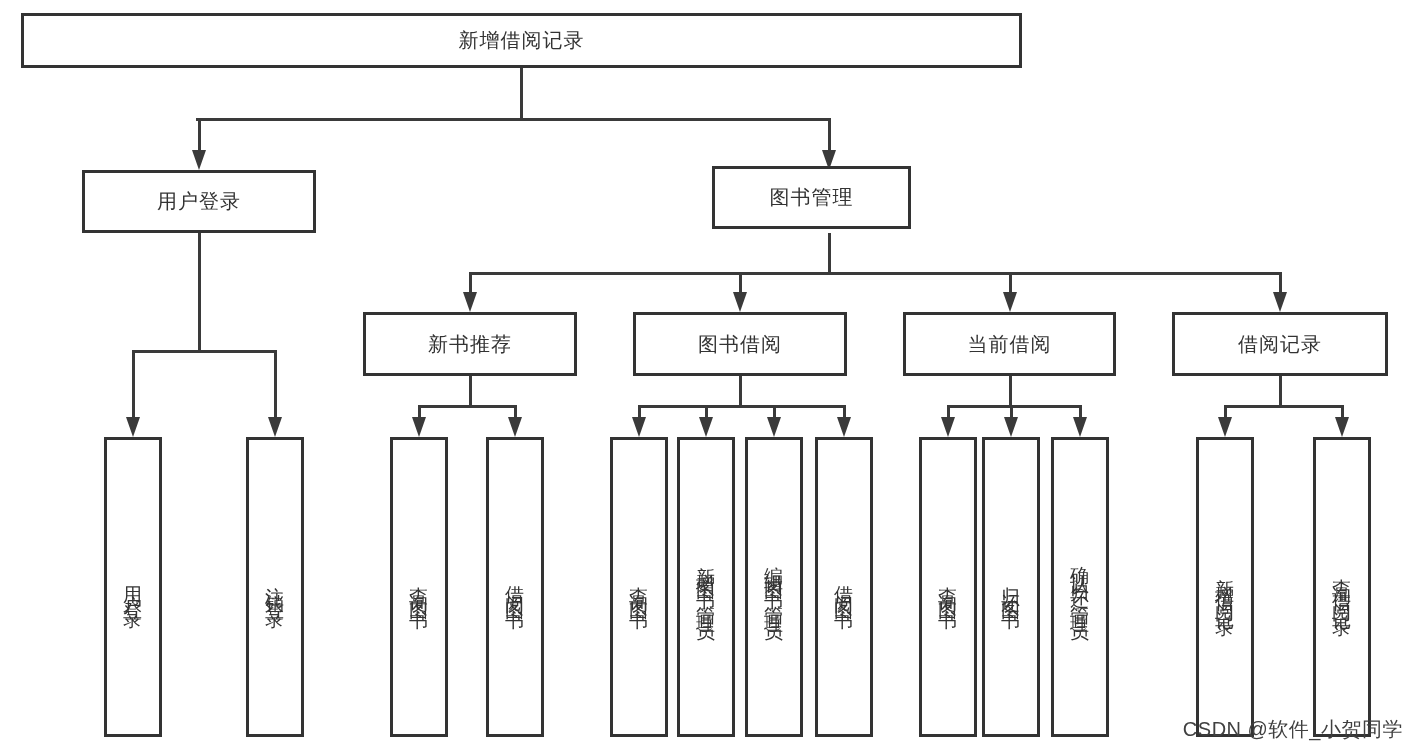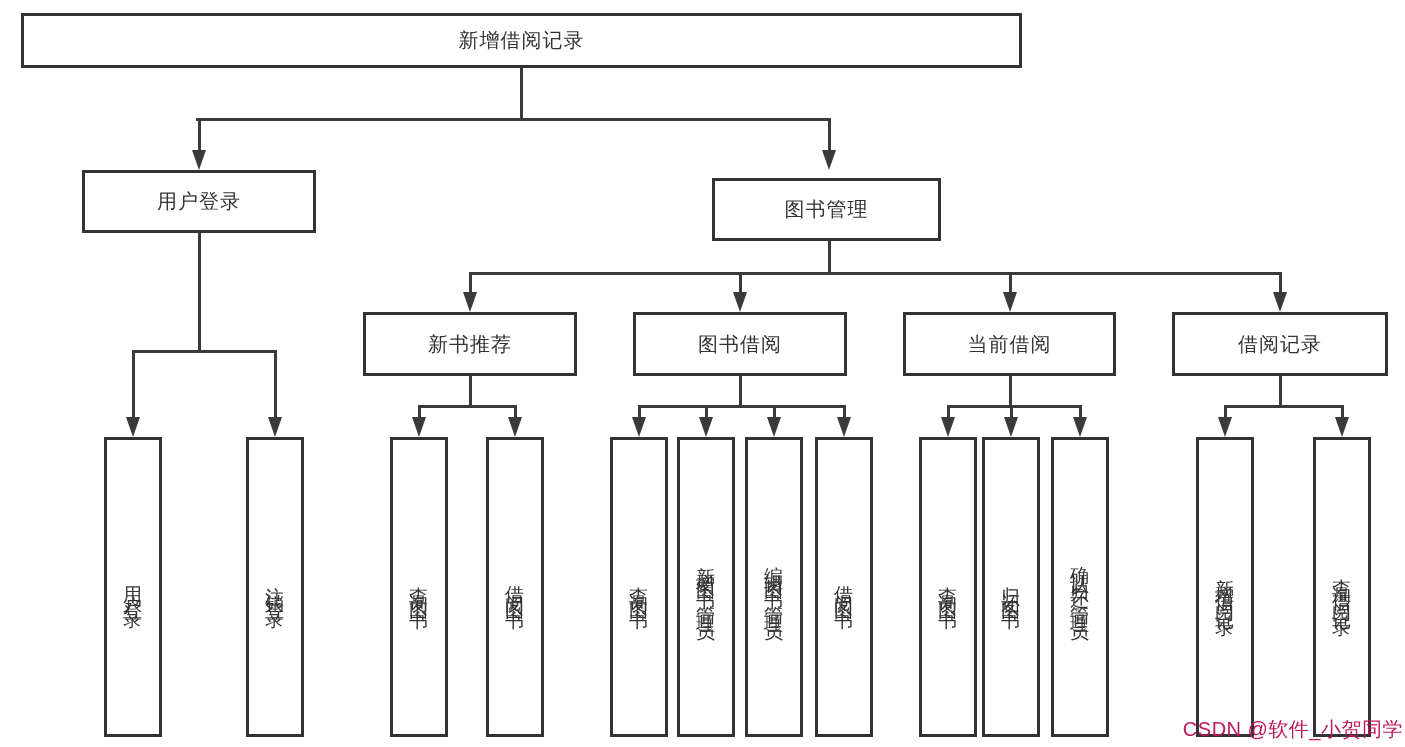--- a/index.html
+++ b/index.html
@@ -30,21 +30,21 @@
   .hl{position:absolute;height:3px;background:#3a3a3a;z-index:1;}
   .ah{
     position:absolute;width:0;height:0;z-index:1;
     border-left:7px solid transparent;border-right:7px solid transparent;
     border-top:20px solid #3a3a3a;
   }
 
   
   .watermark{
     position:absolute;right:2px;bottom:4px;z-index:6;
-    font-size:20px;color:#be185d;letter-spacing:0.5px;
+    font-size:20px;color:#404040;letter-spacing:0.5px;
   }
 </style>
 </head>
 <body>
 
 <div id="canvas">
 
   <div class="box" style="left:21px;top:13px;width:1001px;height:55px;">
     <span>新增借阅记录</span>
   </div>
@@ -52,21 +52,21 @@
   <i class="vl" style="left:520px;top:68px;height:50px;"></i>
   <i class="hl" style="left:196px;top:118px;width:635px;"></i>
   <i class="vl" style="left:198px;top:118px;height:36px;"></i>
   <i class="ah" style="left:192px;top:150px;"></i>
   <i class="vl" style="left:828px;top:118px;height:36px;"></i>
   <i class="ah" style="left:822px;top:150px;"></i>
 
   <div class="box" style="left:82px;top:170px;width:234px;height:63px;">
     <span>用户登录</span>
   </div>
-  <div class="box" style="left:712px;top:178px;width:229px;height:63px;font-family:Liberation Mono, monospace;">
+  <div class="box" style="left:712px;top:166px;width:199px;height:63px;font-family:Liberation Mono, monospace;">
     <span>图书管理</span>
   </div>
 
   <i class="vl" style="left:198px;top:233px;height:117px;"></i>
   <i class="hl" style="left:132px;top:350px;width:145px;"></i>
   <i class="vl" style="left:132px;top:350px;height:71px;"></i>
   <i class="ah" style="left:126px;top:417px;"></i>
   <i class="vl" style="left:274px;top:350px;height:71px;"></i>
   <i class="ah" style="left:268px;top:417px;"></i>
 

